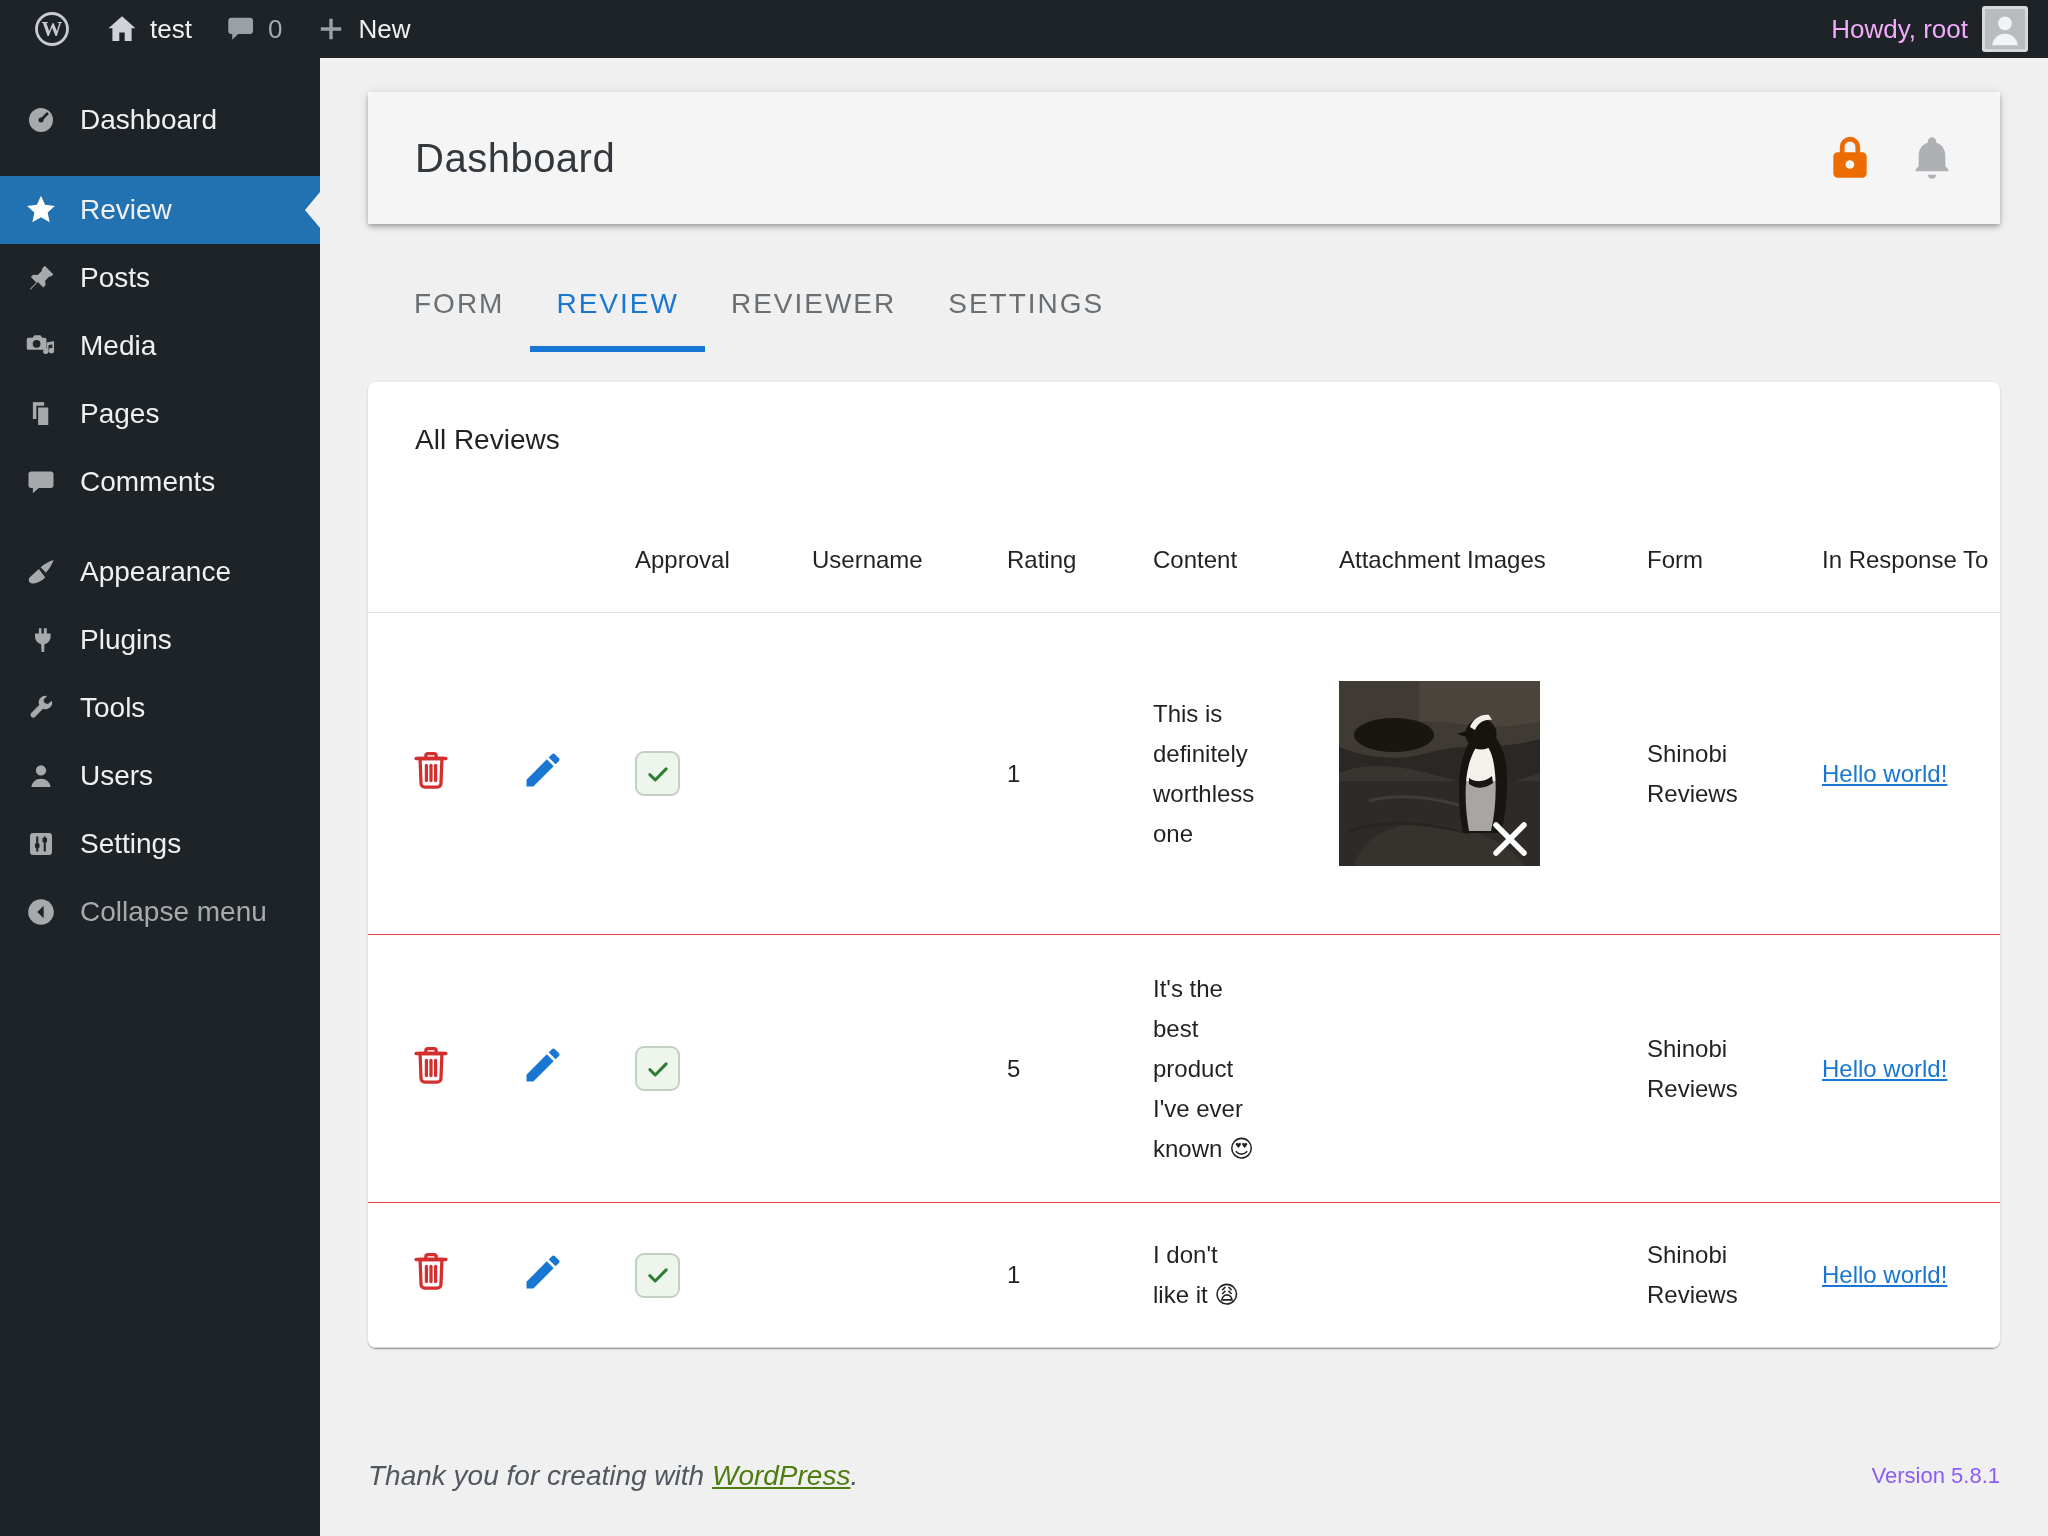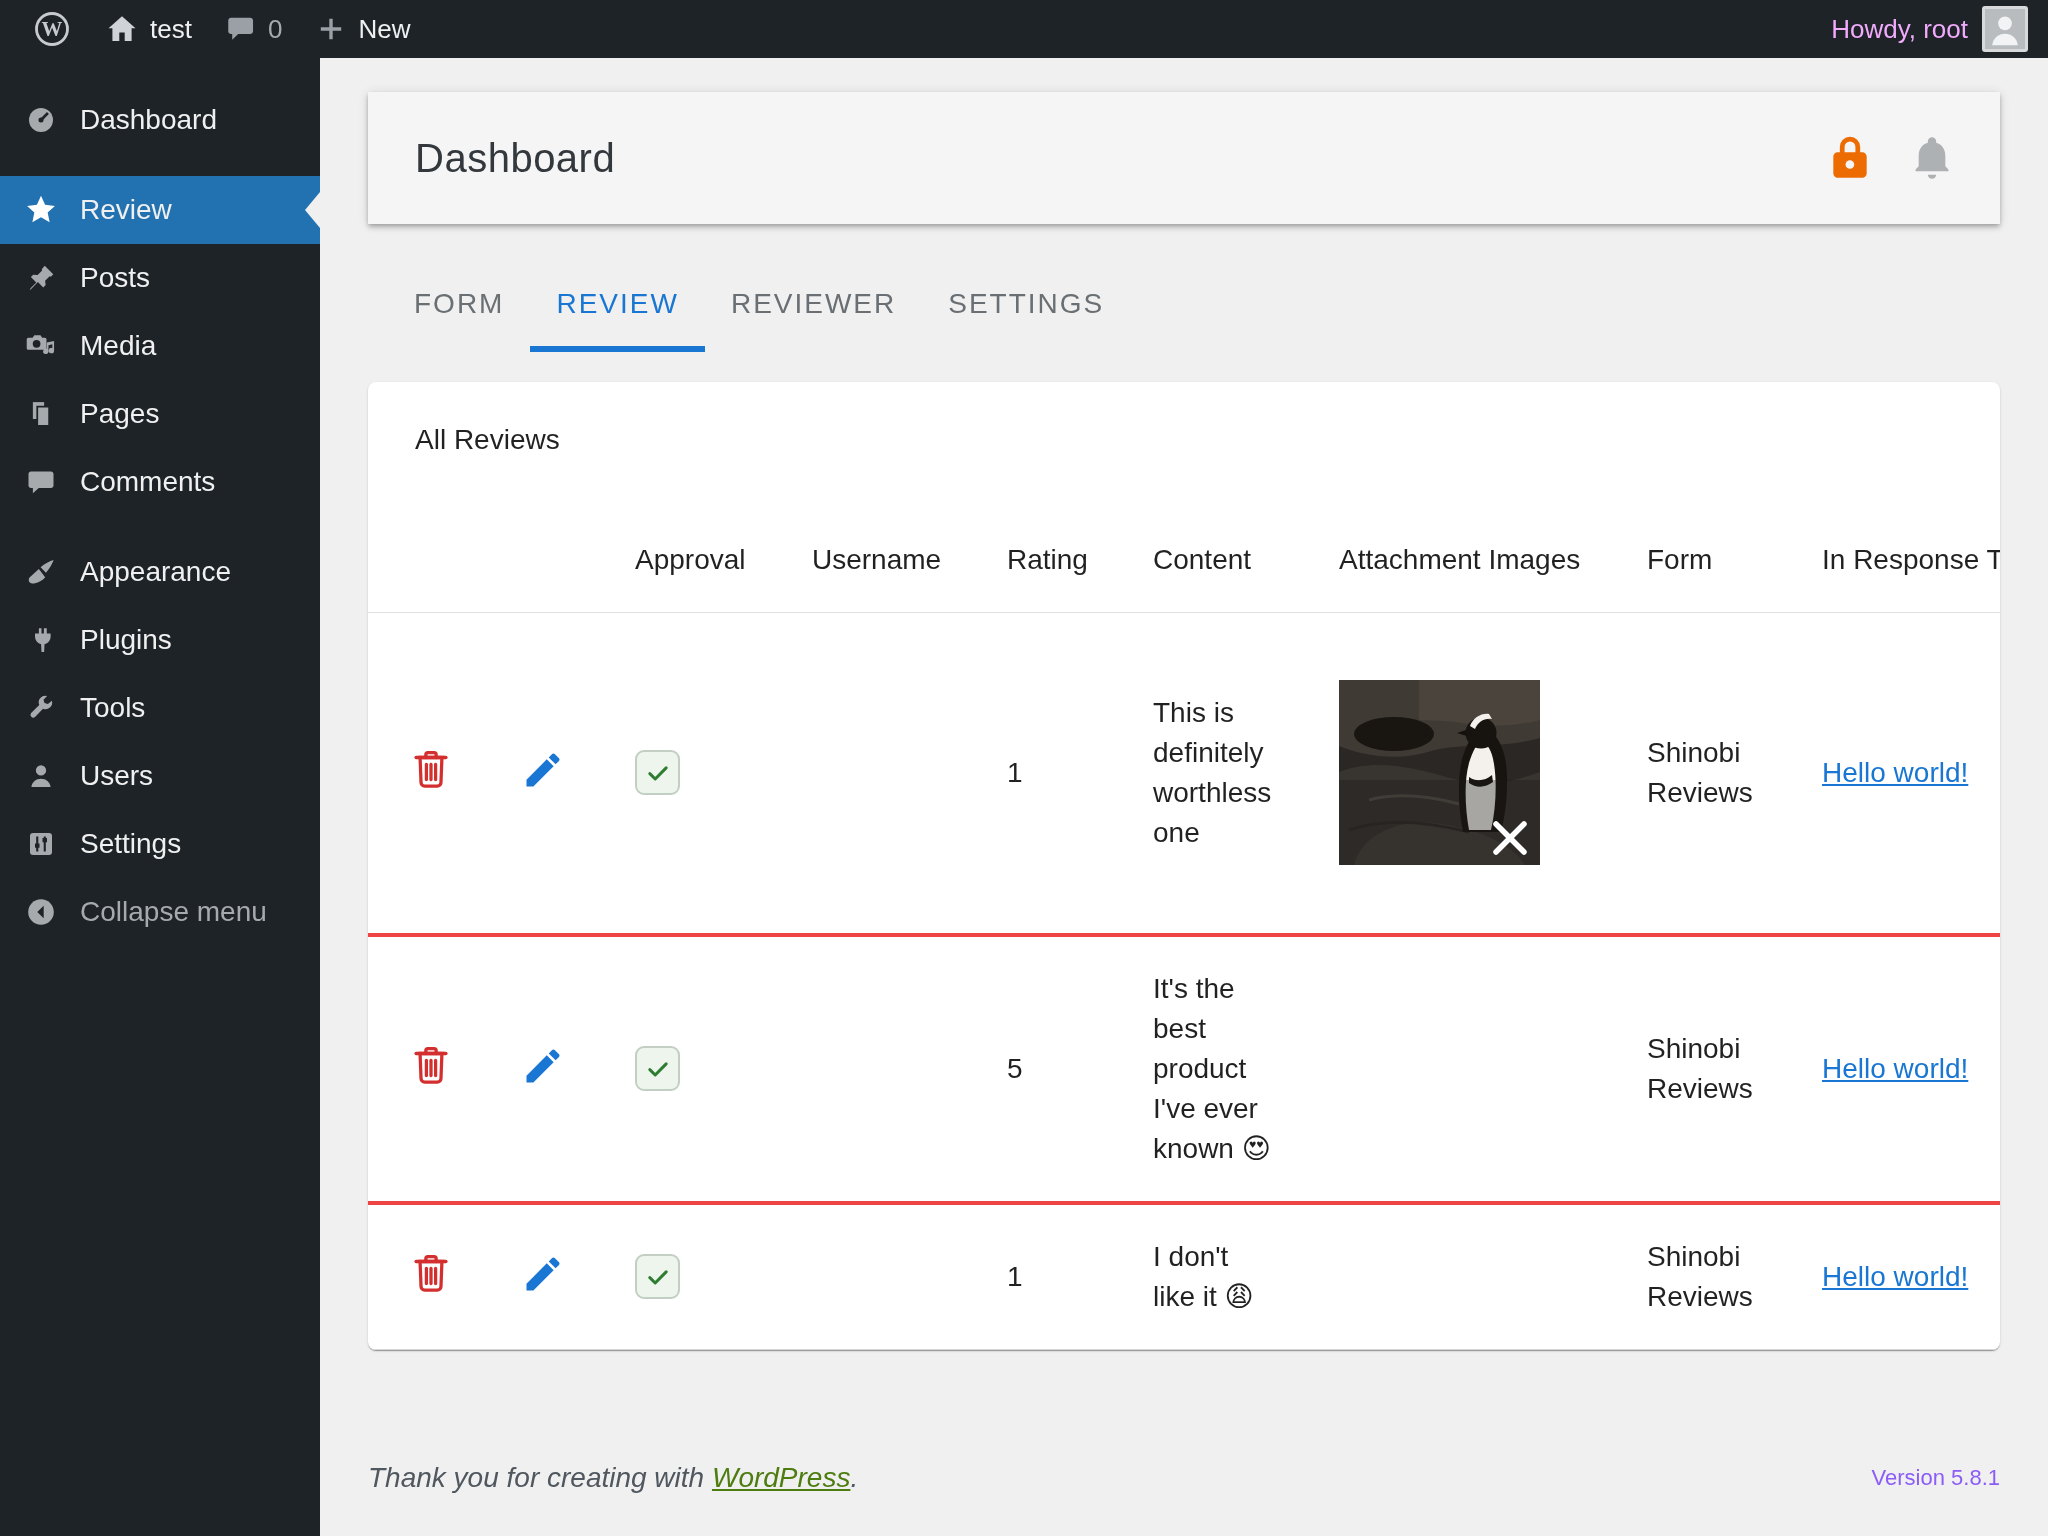--- a/index.html
+++ b/index.html
@@ -45,23 +45,23 @@
   .tab { position:relative; display:flex; align-items:center; justify-content:center; padding:0 26px;
          font-size:28px; font-weight:500; letter-spacing:2px; color:#696f73; text-transform:uppercase; cursor:pointer; }
   .tab.active { color:#1976d2; }
   .tab.active::after { content:""; position:absolute; left:0; right:0; bottom:0; height:6px; background:#1976d2; }
 
   
   .card { margin-top:30px; background:#ffffff; border-radius:8px; overflow:hidden; 
           box-shadow:0 2px 1px -1px rgba(0,0,0,.2), 0 1px 1px 0 rgba(0,0,0,.14), 0 1px 3px 0 rgba(0,0,0,.12); }
   .card-title { padding:42px 47px 52px 47px; font-size:28px; }
   table { border-collapse:collapse; table-layout:fixed; width:1700px; }
-  th, td { text-align:left; vertical-align:middle; padding:32px 16px; font-size:28px; line-height:40px; }
+  th, td { text-align:left; vertical-align:middle; padding:32px 16px; font-size:24px; line-height:40px; }
   th { font-weight:500; border-bottom:1px solid #e0e0e0; }
-  td { border-bottom:4px solid #ef4444; }
+  td { border-bottom:1px solid #ef4444; }
   tr.row-1 td { height:322px; }
   tr.row-2 td { height:268px; }
   tr.row-3 td { height:144px; border-bottom:1px solid #d6d6d6; }
   th:nth-child(3), td:nth-child(3) { padding-left:42px; }
   td.c-del, td.c-edit { text-align:center; }
   .rowbtn { display:inline-flex; align-items:center; justify-content:center; width:54px; height:54px; cursor:pointer; }
   .checkbox { width:45px; height:45px; border:2px solid #c4cfc4; border-radius:9px; background:#edf5ed;
               display:flex; align-items:center; justify-content:center; cursor:pointer; }
   a.cell-link { color:#1976d2; text-decoration:underline; white-space:nowrap; cursor:pointer; }
 

